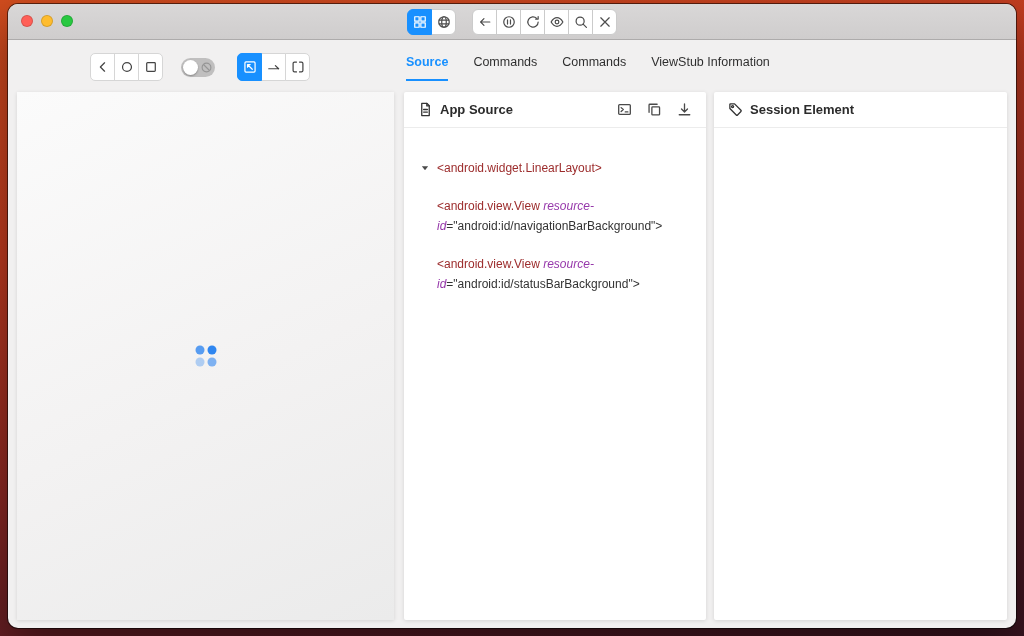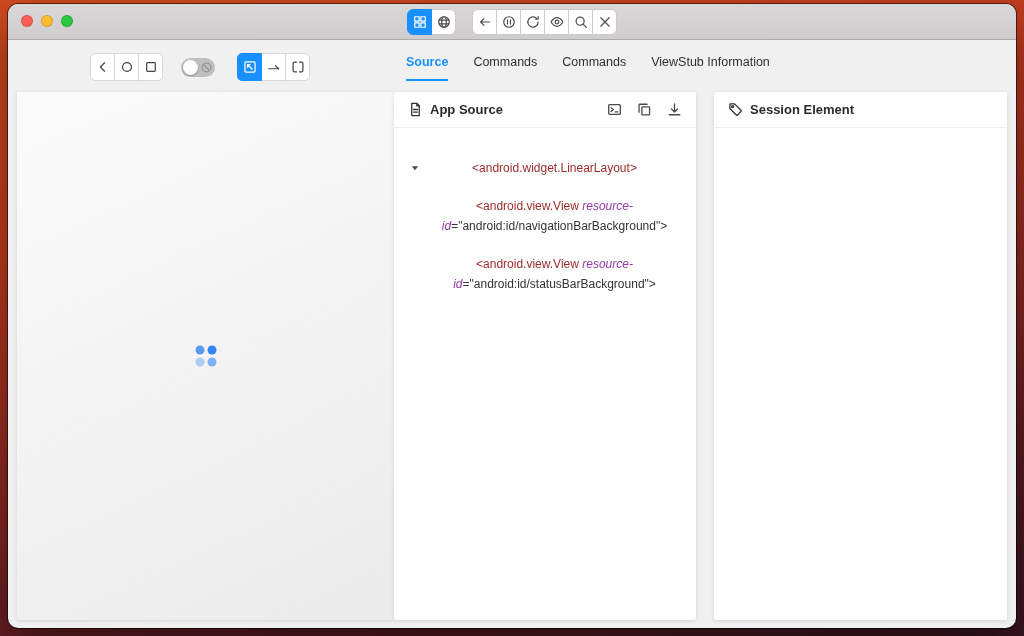--- a/index.html
+++ b/index.html
@@ -53,21 +53,21 @@
   .spin { position:absolute; left:50%; top:50%; width:21px; height:21px;
     transform:translate(-50%,-50%); animation:rot 1.6s linear infinite; }
   .spin i { position:absolute; width:9px; height:9px; border-radius:50%; background:var(--spinner-color); }
   .spin i:nth-child(1){ left:0; top:0; opacity:.8; }
   .spin i:nth-child(2){ right:0; top:0; opacity:1; }
   .spin i:nth-child(3){ left:0; bottom:0; opacity:.35; }
   .spin i:nth-child(4){ right:0; bottom:0; opacity:.6; }
   @keyframes rot { to { transform:translate(-50%,-50%) rotate(360deg);} }
   .card { position:absolute; top:88px; height:528px; background:#fff;
     box-shadow:0 1px 4px rgba(0,0,0,.12); border-radius:2px; overflow:hidden; }
-  .card.source { left:386px; width:302px;text-align:center; }
+  .card.source { left:396px; width:302px; }
   .card.selected { left:706px; width:293px; }
   .card-header { height:36px; display:flex; align-items:center; padding:0 14px;
     border-bottom:1px solid #ececec; color:#2b2b2b; }
   .card-header .h-icon { display:flex; margin-right:7px; color:#333; }
   .card-title { font-size:13px; font-weight:bold; }
   .header-actions { margin-left:auto; display:flex; gap:15px; }
   .hbtn { background:none; border:none; padding:0; color:#4a4a4a; cursor:pointer; display:flex; }
   
   .tree { padding:12px 14px 12px 0; font-size:12px; line-height:20px; }
   .tree-row { position:relative; margin-bottom:3px; cursor:pointer; word-break:normal;

